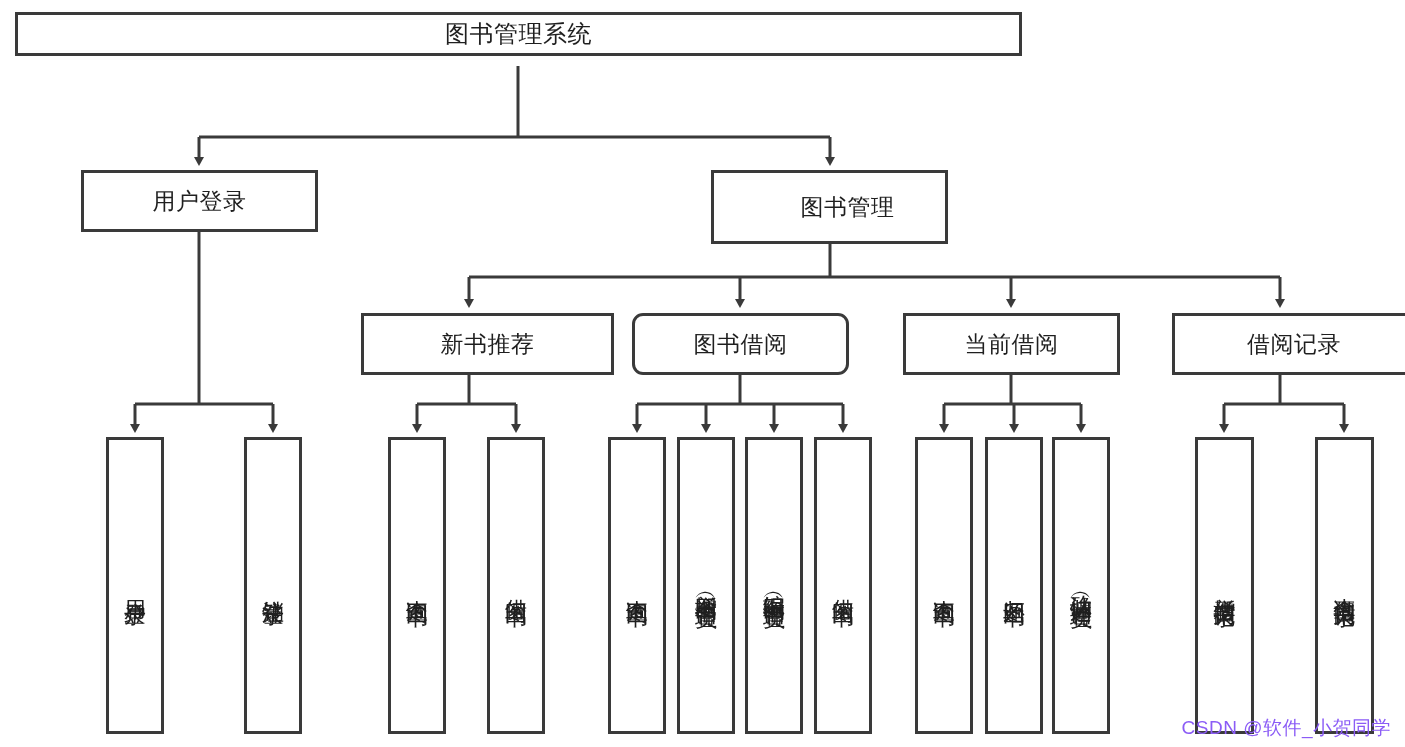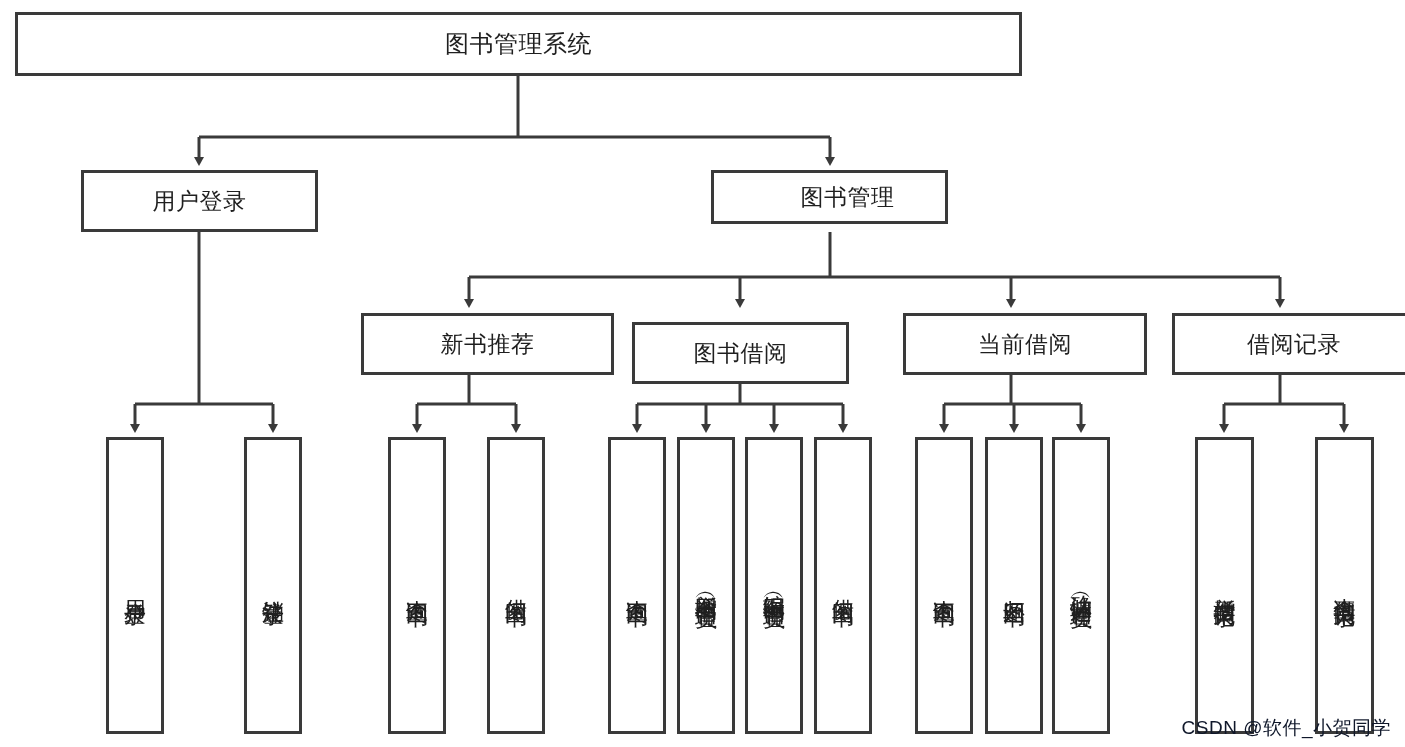--- a/index.html
+++ b/index.html
@@ -56,21 +56,21 @@
     max-height: 100%;
   }
   .node.root .lbl {
     font-size: 24px;
   }
   #watermark {
     position: absolute;
     right: 14px;
     bottom: 6px;
     font-size: 19px;
-    color: #0f172a;
+    color: #8b5cf6;
     letter-spacing: 0.5px;
     white-space: nowrap;
     user-select: none;
   }
 </style>
 </head>
 <body>
 
 <div id="canvas">
 
@@ -117,38 +117,38 @@
       <path d="M1014,404 L1014,425" marker-end="url(#arrow)"></path>
       <path d="M1081,404 L1081,425" marker-end="url(#arrow)"></path>
 
       <path d="M1280,375 L1280,404"></path>
       <path d="M1224,404 L1344,404"></path>
       <path d="M1224,404 L1224,425" marker-end="url(#arrow)"></path>
       <path d="M1344,404 L1344,425" marker-end="url(#arrow)"></path>
     </g>
   </svg>
 
-  <div class="node root" style="left:15px; top:12px; width:1007px; height:64px;">
+  <div class="node root" style="left:15px; top:12px; width:1007px; height:44px;">
     <span class="lbl">图书管理系统</span>
   </div>
 
   <div class="node" style="left:81px; top:170px; width:237px; height:62px;">
     <span class="lbl">用户登录</span>
   </div>
-  <div class="node" style="left:711px; top:170px; width:237px; height:54px;padding-left:36px;">
+  <div class="node" style="left:711px; top:170px; width:237px; height:74px;padding-left:36px;">
     <span class="lbl">图书管理</span>
   </div>
 
   <div class="node" style="left:361px; top:313px; width:253px; height:62px;">
     <span class="lbl">新书推荐</span>
   </div>
-  <div class="node" style="left:632px; top:322px; width:217px; height:62px;">
+  <div class="node" style="left:632px; top:313px; width:217px; height:62px;border-radius:11px;">
     <span class="lbl">图书借阅</span>
   </div>
-  <div class="node" style="left:903px; top:313px; width:244px; height:62px;">
+  <div class="node" style="left:903px; top:313px; width:217px; height:62px;">
     <span class="lbl">当前借阅</span>
   </div>
   <div class="node" style="left:1172px; top:313px; width:244px; height:62px;">
     <span class="lbl">借阅记录</span>
   </div>
 
   <div class="node leaf" style="left:106px; top:437px; width:58px; height:297px;">
     <span class="lbl">用户登录</span>
   </div>
   <div class="node leaf" style="left:244px; top:437px; width:58px; height:297px;">

